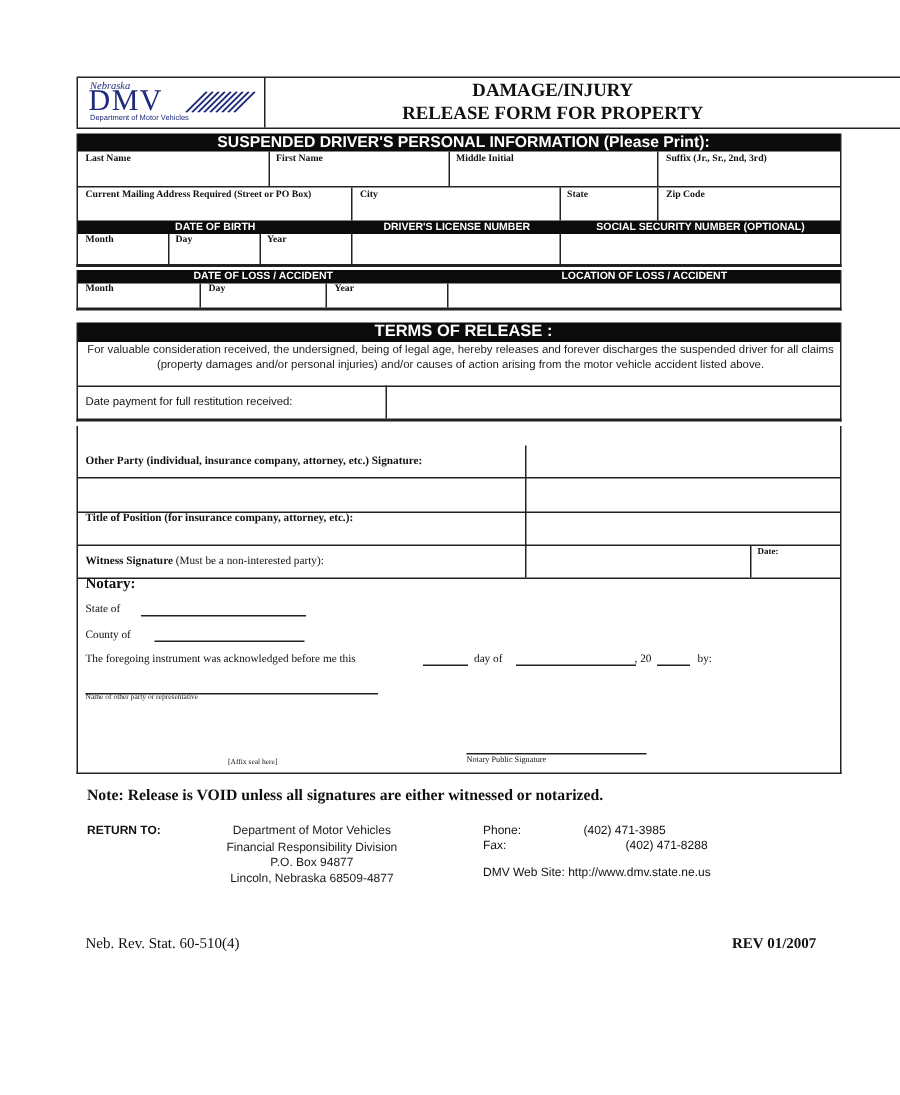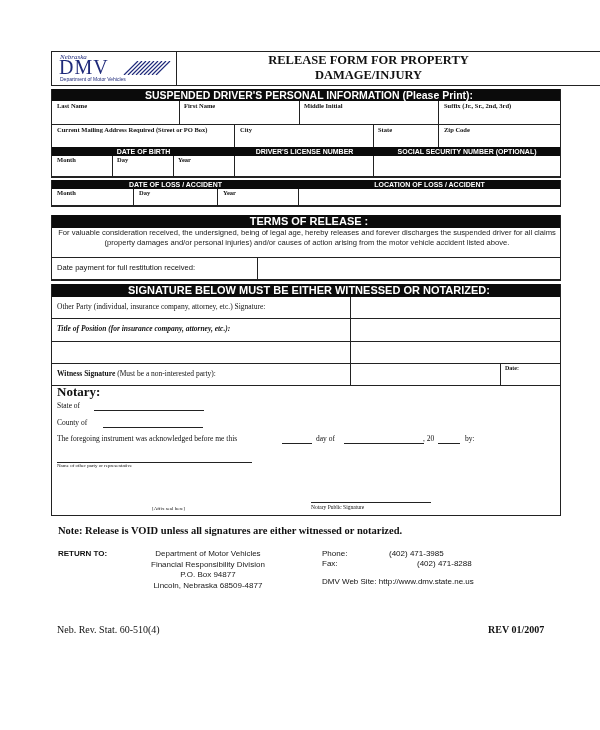--- a/index.html
+++ b/index.html
@@ -33,22 +33,22 @@
           <line x1="26" y1="14" x2="40" y2="0"></line>
           <line x1="30" y1="14" x2="44" y2="0"></line>
         <line x1="34" y1="14" x2="48" y2="0"></line>
           <line x1="38" y1="14" x2="52" y2="0"></line>
           <line x1="42" y1="14" x2="56" y2="0"></line>
       </g>
     </svg>
     <div class="abs sans" style="left:8px; top:24px; font-size:5px; color:#1f2a7a; white-space:nowrap;">Department of Motor Vehicles</div>
   </div>
   <div class="abs serif" style="left:125px; top:1px; width:383px; text-align:center; font-weight:bold; font-size:12.5px; line-height:15px;">
+    <div>DAMAGE/INJURY</div>
     <div>RELEASE FORM FOR PROPERTY</div>
-    <div>DAMAGE/INJURY</div>
   </div>
 </div>
 
 <div class="abs" style="left:51px; top:89px; width:510px; height:89px; border-left:1px solid #222; border-right:1px solid #222; border-bottom:2px solid #222;">
   <div class="abs bar sans" style="left:0; top:0; width:508px; height:12px; font-size:10.5px; line-height:12px; padding-left:6px;">SUSPENDED DRIVER'S PERSONAL INFORMATION (Please Print):</div>
 
   <div class="field" style="left:0; top:12px; width:128px; height:23px; border-right:1px solid #222;">
     <span class="abs lbl" style="left:5px; top:1px;">Last Name</span>
   </div>
   <div class="field" style="left:128px; top:12px; width:120px; height:23px; border-right:1px solid #222;">
@@ -114,46 +114,45 @@
 <div class="abs" style="left:51px; top:215px; width:510px; height:66px; border-left:1px solid #222; border-right:1px solid #222; border-bottom:2px solid #222;">
   <div class="abs bar sans" style="left:0; top:0; width:508px; height:13px; font-size:11px; line-height:13px; padding-left:6px;">TERMS OF RELEASE :</div>
   <div class="abs sans" style="left:5px; top:13px; width:500px; font-size:7.6px; line-height:10px; color:#1a1a1a;">For valuable consideration received, the undersigned, being of legal age, hereby releases and forever discharges the suspended driver for all claims (property damages and/or personal injuries) and/or causes of action arising from the motor vehicle accident listed above.</div>
   <div class="hline" style="left:0; top:42px; width:508px;"></div>
   <div class="abs sans" style="left:5px; top:48px; font-size:7.6px; white-space:nowrap;">Date payment for full restitution received:</div>
   <div class="vline" style="left:205px; top:42px; height:22px;"></div>
   <div class="field" style="left:206px; top:43px; width:302px; height:21px;"></div>
 </div>
 
 <div class="abs" style="left:51px; top:284px; width:510px; height:232px; border-left:1px solid #222; border-right:1px solid #222; border-bottom:1px solid #222;">
-  <div class="abs bar sans" style="left:0; top:0; width:508px; height:13px; font-size:11px; line-height:13px; padding-left:6px;">SIGNATURE BELOW MUST BE EITHER WITNESSED OR NOTARIZED:</div>
 
-  <div class="abs serif" style="left:5px; top:18px; font-size:7.5px; font-weight:normal; white-space:nowrap;">Other Party (individual, insurance company, attorney, etc.) Signature:</div>
+  <div class="abs serif" style="left:5px; top:18px; font-size:7.5px; font-weight:bold; white-space:nowrap;">Other Party (individual, insurance company, attorney, etc.) Signature:</div>
   <div class="field" style="left:299px; top:13px; width:209px; height:21px;"></div>
   <div class="hline" style="left:0; top:34px; width:508px;"></div>
 
-  <div class="abs serif" style="left:5px; top:40px; font-size:7.5px; font-weight:bold; white-space:nowrap;font-style:italic;">Title of Position (for insurance company, attorney, etc.):</div>
+  <div class="abs serif" style="left:5px; top:56px; font-size:7.5px; font-weight:bold; white-space:nowrap;">Title of Position (for insurance company, attorney, etc.):</div>
   <div class="field" style="left:299px; top:35px; width:209px; height:22px;"></div>
   <div class="hline" style="left:0; top:57px; width:508px;"></div>
 
   <div class="field" style="left:299px; top:58px; width:209px; height:21px;"></div>
   <div class="hline" style="left:0; top:79px; width:508px;"></div>
 
   <div class="abs serif" style="left:5px; top:85px; font-size:7.5px; white-space:nowrap;">
     <b>Witness Signature</b><span> (Must be a non-interested party):</span>
   </div>
   <div class="field" style="left:299px; top:80px; width:149px; height:21px;"></div>
   <div class="vline" style="left:448px; top:80px; height:21px;"></div>
   <div class="field" style="left:449px; top:80px; width:59px; height:21px;">
     <span class="abs serif" style="left:4px; top:1px; font-size:6px; font-weight:bold;">Date:</span>
   </div>
   <div class="hline" style="left:0; top:101px; width:508px;"></div>
 
   <div class="vline" style="left:298px; top:13px; height:88px;"></div>
 
-  <div class="abs serif" style="left:5px; top:100px; font-size:13px; font-weight:bold;">Notary:</div>
+  <div class="abs serif" style="left:5px; top:100px; font-size:10px; font-weight:bold;">Notary:</div>
 
   <div class="abs serif txt8" style="left:5px; top:117px; font-size:7.5px;">State of</div>
   <div class="uline" style="left:42px; top:126px; width:110px;"></div>
 
   <div class="abs serif txt8" style="left:5px; top:134px; font-size:7.5px;">County of</div>
   <div class="uline" style="left:51px; top:143px; width:100px;"></div>
 
   <div class="abs serif txt8" style="left:5px; top:150px; font-size:7.5px;">The foregoing instrument was acknowledged before me this</div>
   <div class="uline" style="left:230px; top:159px; width:30px;"></div>
   <div class="abs serif txt8" style="left:264px; top:150px; font-size:7.5px;">day of</div>

